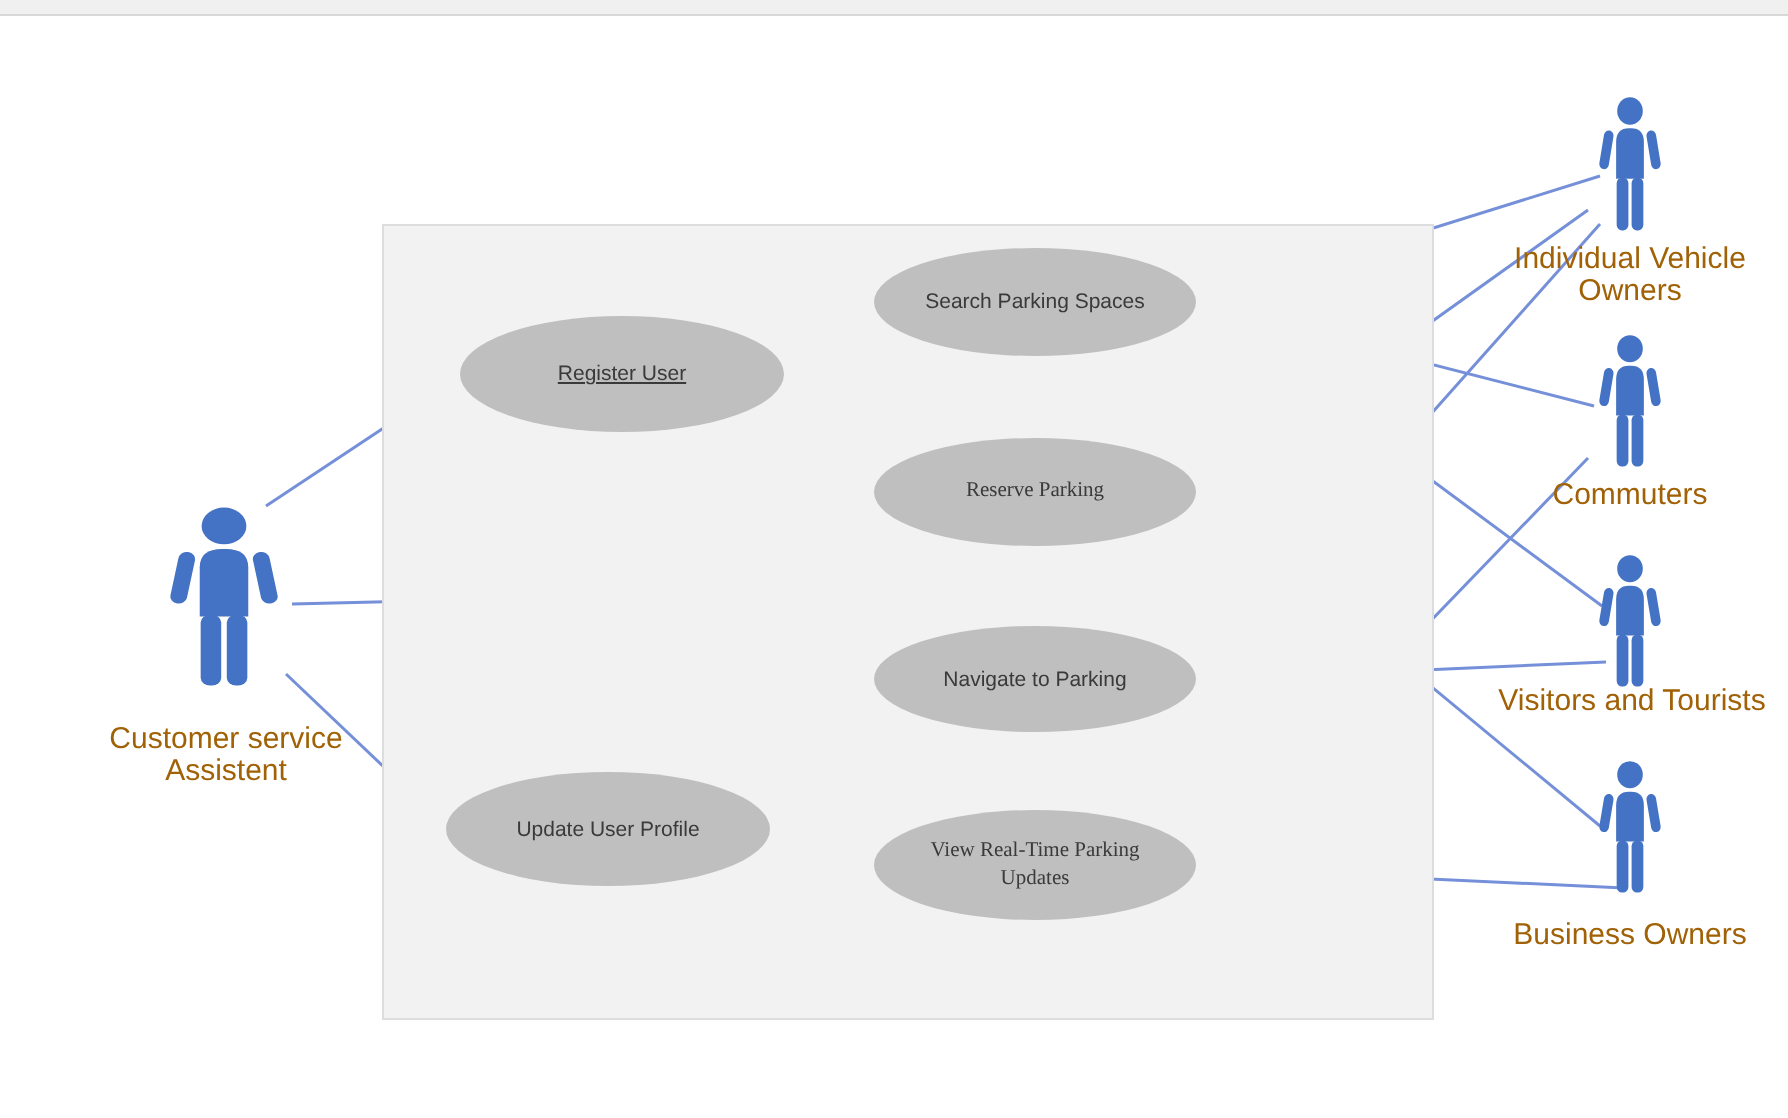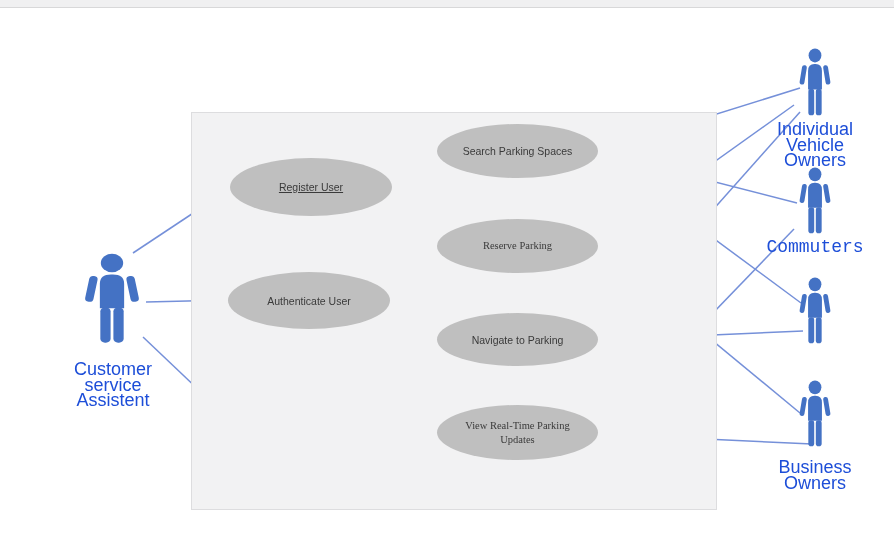--- a/index.html
+++ b/index.html
@@ -65,42 +65,42 @@
   }
   .person {
     display: block;
   }
   .person .fill {
     fill: var(--actor_blue, #4472c4);
   }
   .actor-label {
     position: absolute;
     text-align: center;
-    font-size: 18px;
+    font-size: 15px;
     line-height: 15.5px;
-    color: #1d4ed8;
+    color: #a16207;
   }
   
   #uc-register      { left: 230px; top: 158px; width: 162px; height: 58px; text-decoration: underline; }
   #uc-authenticate  { left: 228px; top: 272px; width: 162px; height: 57px; }
   #uc-update        { left: 223px; top: 386px; width: 162px; height: 57px; }
   #uc-search        { left: 437px; top: 124px; width: 161px; height: 54px; text-align: right; }
   #uc-reserve       { left: 437px; top: 219px; width: 161px; height: 54px; font-family: Liberation Serif, serif; }
   #uc-navigate      { left: 437px; top: 313px; width: 161px; height: 53px; text-align: center; }
   #uc-view          { left: 437px; top: 405px; width: 161px; height: 55px; font-family: Liberation Serif, serif; }
   
   #actor-csa      { left: 84px;  top: 253px; }
   #actor-ivo      { left: 799px; top: 48px;  }
   #actor-comm     { left: 799px; top: 167px; }
   #actor-visit    { left: 799px; top: 277px; }
   #actor-biz      { left: 799px; top: 380px; }
   
   #label-csa   { left: 53px;  top: 362px; width: 120px; }
   #label-ivo   { left: 753px; top: 122px; width: 124px; }
-  #label-comm  { left: 755px; top: 240px; width: 120px; font-family: Liberation Mono, monospace; }
+  #label-comm  { left: 755px; top: 240px; width: 120px; }
   #label-visit { left: 745px; top: 343px; width: 142px; }
   #label-biz   { left: 755px; top: 460px; width: 120px; }
 </style>
 </head>
 <body>
 
 <div class="canvas">
 
   <div class="top-strip"></div>
 
@@ -117,22 +117,22 @@
     <line x1="598" y1="340" x2="803" y2="331"></line>
     <line x1="598" y1="432" x2="794" y2="229"></line>
     <line x1="598" y1="434" x2="812" y2="444"></line>
   </svg>
 
   <div class="system-boundary"></div>
 
   <div class="usecase" id="uc-register">
     <span>Register User</span>
   </div>
-  <div class="usecase" id="uc-authenticate">
-    <span>Authenticate User</span>
+  <div class="usecase" id="uc-update">
+    <span>Update User Profile</span>
   </div>
   <div class="usecase" id="uc-search">
     <span>Search Parking Spaces</span>
   </div>
   <div class="usecase" id="uc-reserve">
     <span>Reserve Parking</span>
   </div>
   <div class="usecase" id="uc-navigate">
     <span>Navigate to Parking</span>
   </div>
@@ -187,15 +187,16 @@
       <rect class="fill" x="6" y="30" width="9" height="34" rx="4.5" transform="rotate(10 10.5 32)"></rect>
       <rect class="fill" x="45" y="30" width="9" height="34" rx="4.5" transform="rotate(-10 49.5 32)"></rect>
       <rect class="fill" x="17.5" y="71" width="11" height="46" rx="5"></rect>
       <rect class="fill" x="31.5" y="71" width="11" height="46" rx="5"></rect>
     </svg>
   </div>
 
   <div class="actor-label" id="label-csa">Customer service Assistent</div>
   <div class="actor-label" id="label-ivo">Individual Vehicle Owners</div>
   <div class="actor-label" id="label-comm">Commuters</div>
+  <div class="actor-label" id="label-visit">Visitors and Tourists</div>
   <div class="actor-label" id="label-biz">Business Owners</div>
 
 </div>
 
 </body></html>

